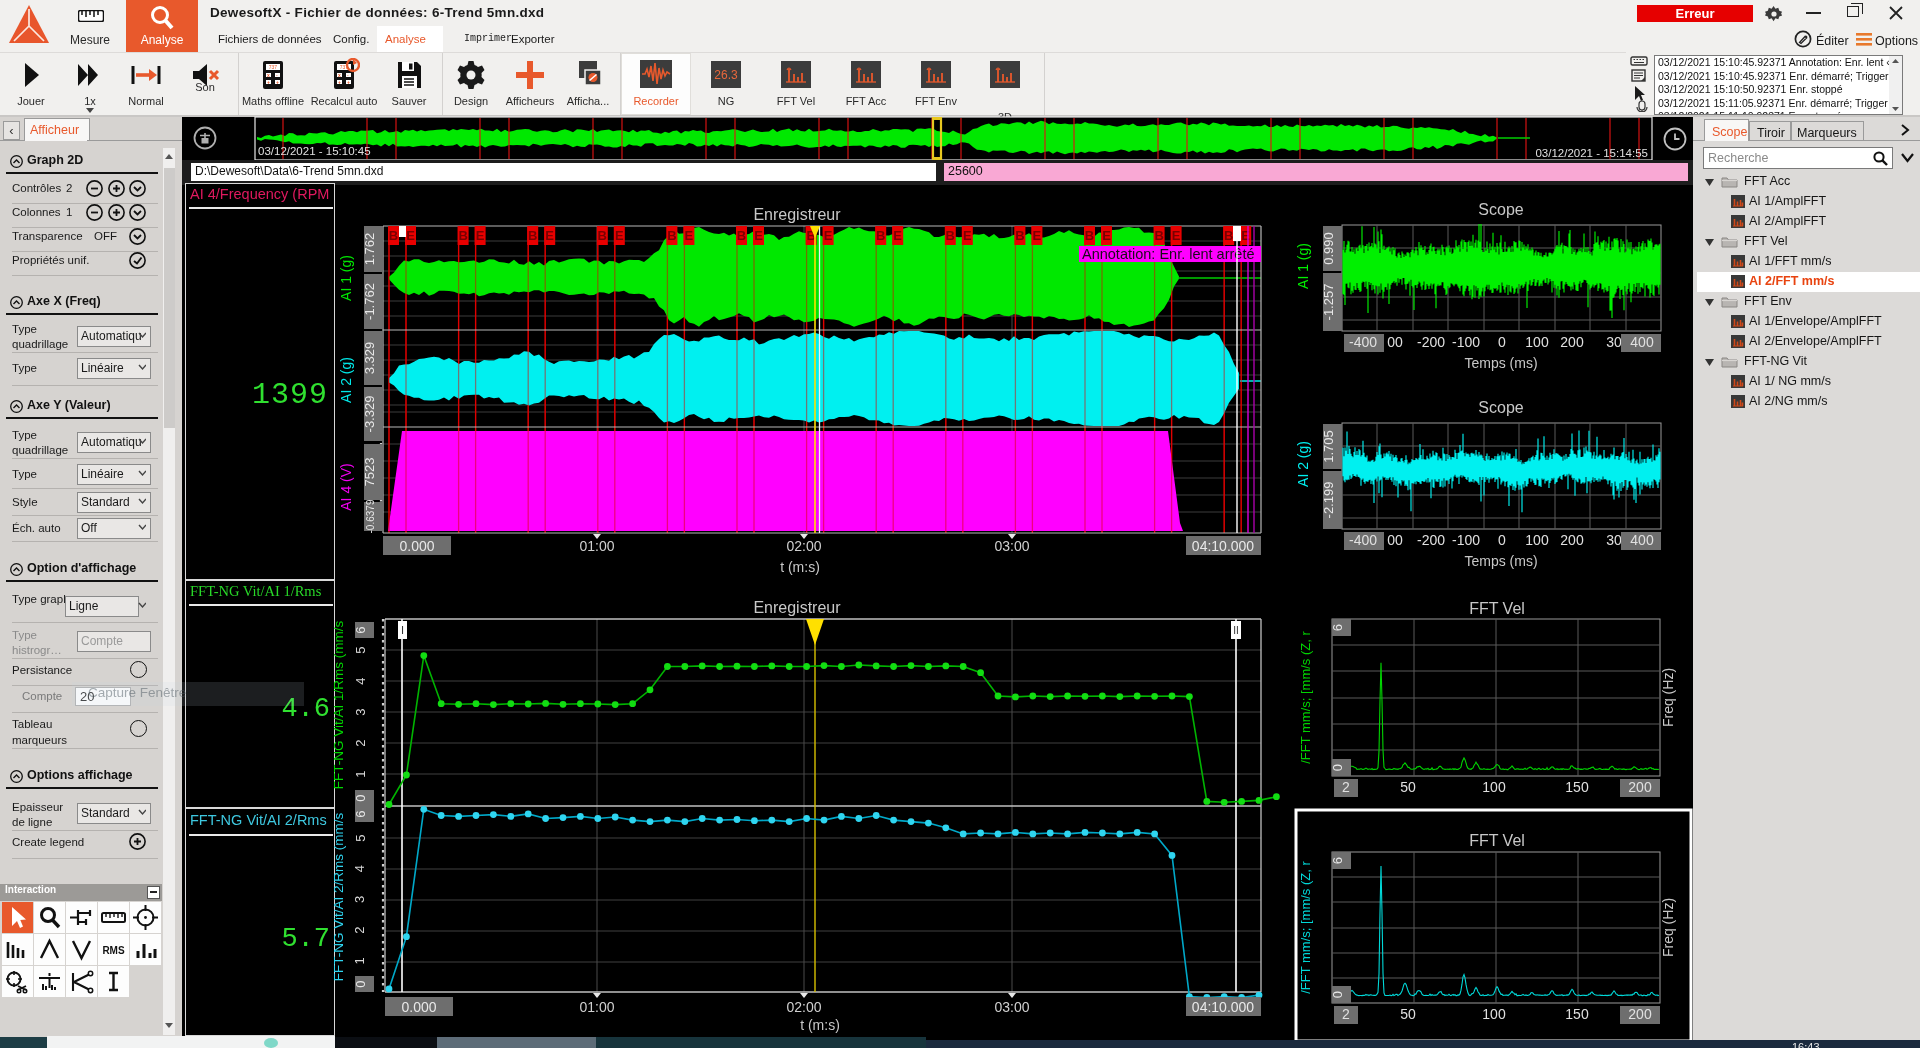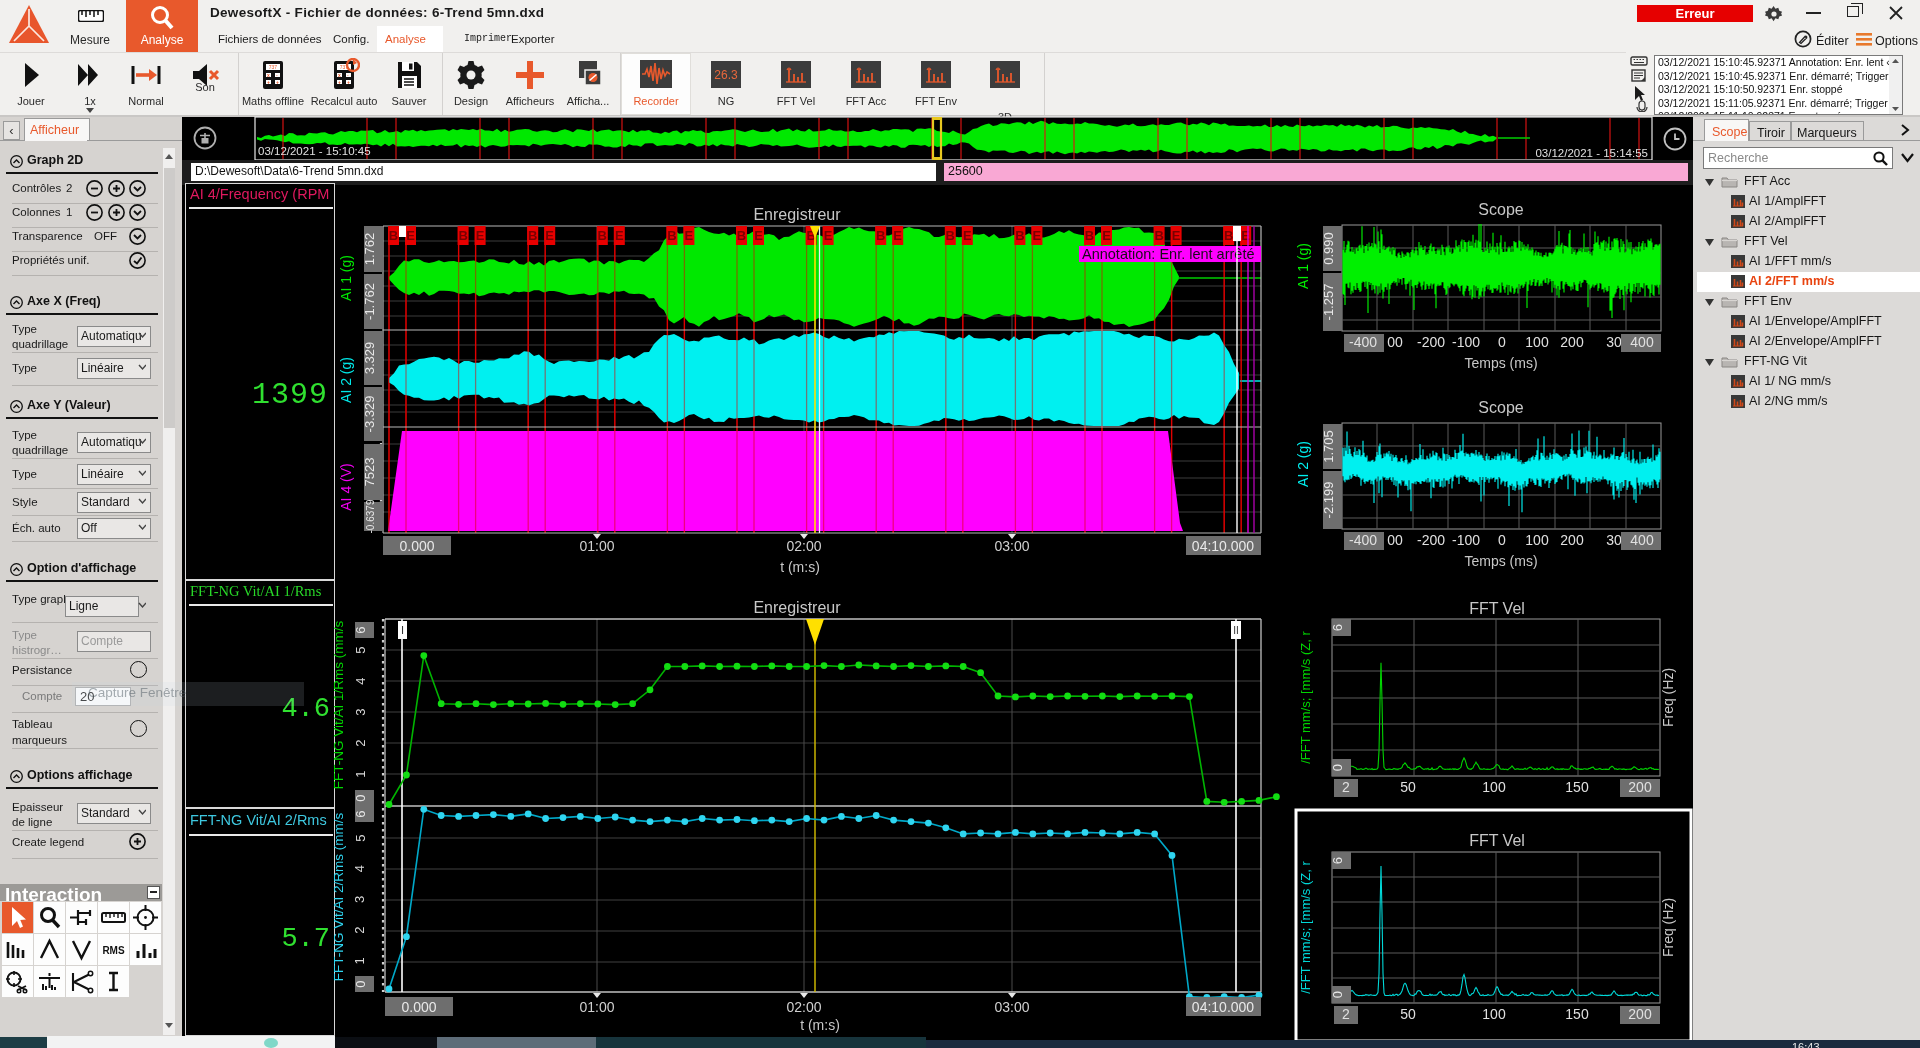--- a/index.html
+++ b/index.html
@@ -442,21 +442,21 @@
 <svg class="ddc" style="left:138px;top:809px" width="9" height="7">
     <path d="M1 1 L4.5 5 L8 1" stroke="#444" stroke-width="1.4" fill="none"></path>
   </svg>
 <div class="rline" style="top:830px;"></div>
 <div class="hrow" style="top:836px;">Create legend</div>
 <svg class="abs" style="left:129px;top:833px" width="17" height="17" viewBox="0 0 17 17">
     <circle cx="8.5" cy="8.5" r="7.6" fill="none" stroke="#111" stroke-width="1.6"></circle>
     <path d="M5 8.5 H12 M8.5 5 V12" stroke="#111" stroke-width="1.8"></path>
   </svg>
 <div class="rline" style="top:858px;"></div>
-<div class="abs" style="left:0px;top:884px;width:162px;height:17px;background:#9c9a97;color:#fff;font-weight:bold;font-size:19px;padding-left:5px;">Interaction</div>
+<div class="abs" style="left:0px;top:884px;width:162px;height:17px;background:#9c9a97;color:#fff;font-weight:bold;font-size:10px;padding-left:5px;">Interaction</div>
 <div class="abs" style="left:147px;top:886px;width:13px;height:13px;background:#fff;border:1px solid #555;"></div>
 <div class="abs" style="left:150px;top:891px;width:7px;height:2.4px;background:#222;"></div>
 <div class="abs" style="left:2px;top:902px;width:31px;height:31px;background:#e8592c;">
     <svg width="31" height="31">
       <path d="M10 5 L10 24 L15 19 L18 26 L21 24.5 L18.3 18 L24 17.5 Z" fill="#fff"></path>
     </svg>
   </div>
 <div class="abs" style="left:34px;top:902px;width:31px;height:31px;background:#fdfdfd;">
     <svg width="31" height="31">
       <circle cx="14" cy="13" r="6.5" fill="none" stroke="#111" stroke-width="3"></circle>

